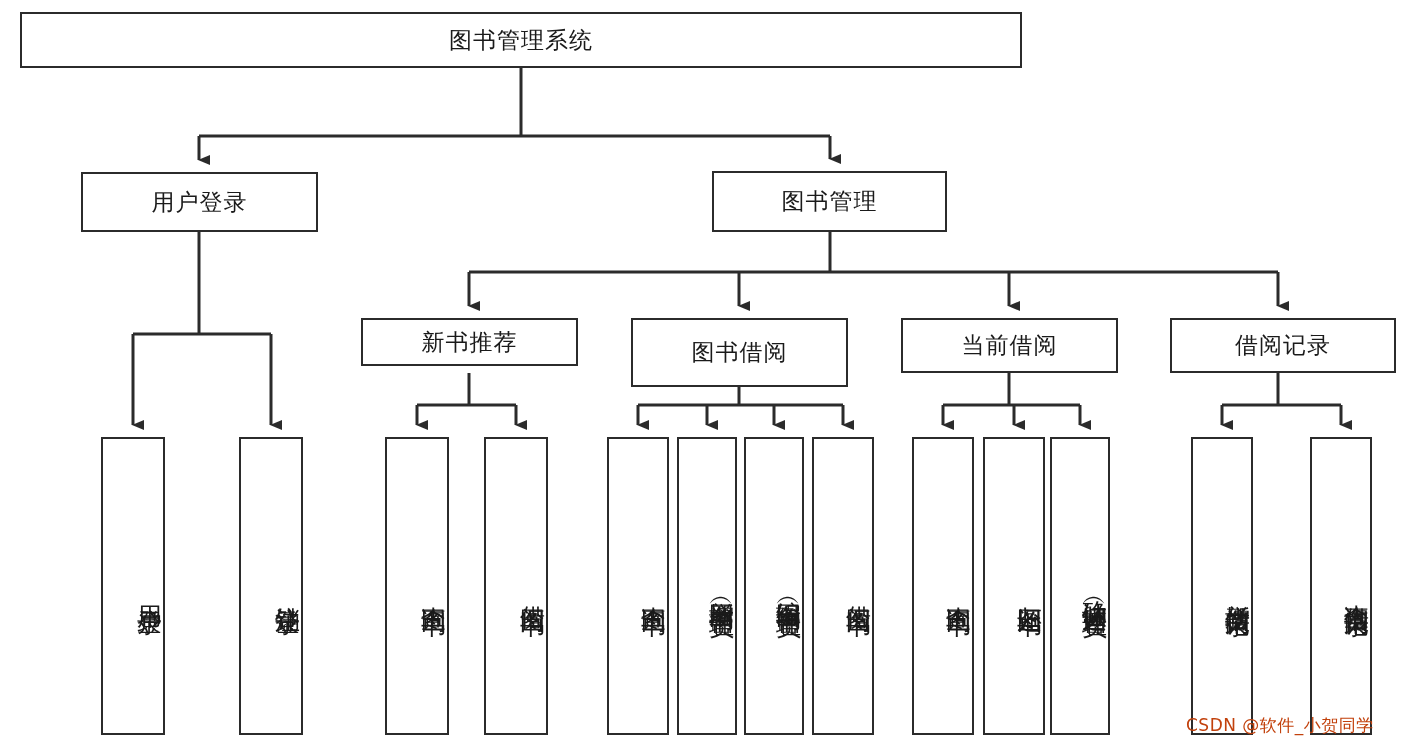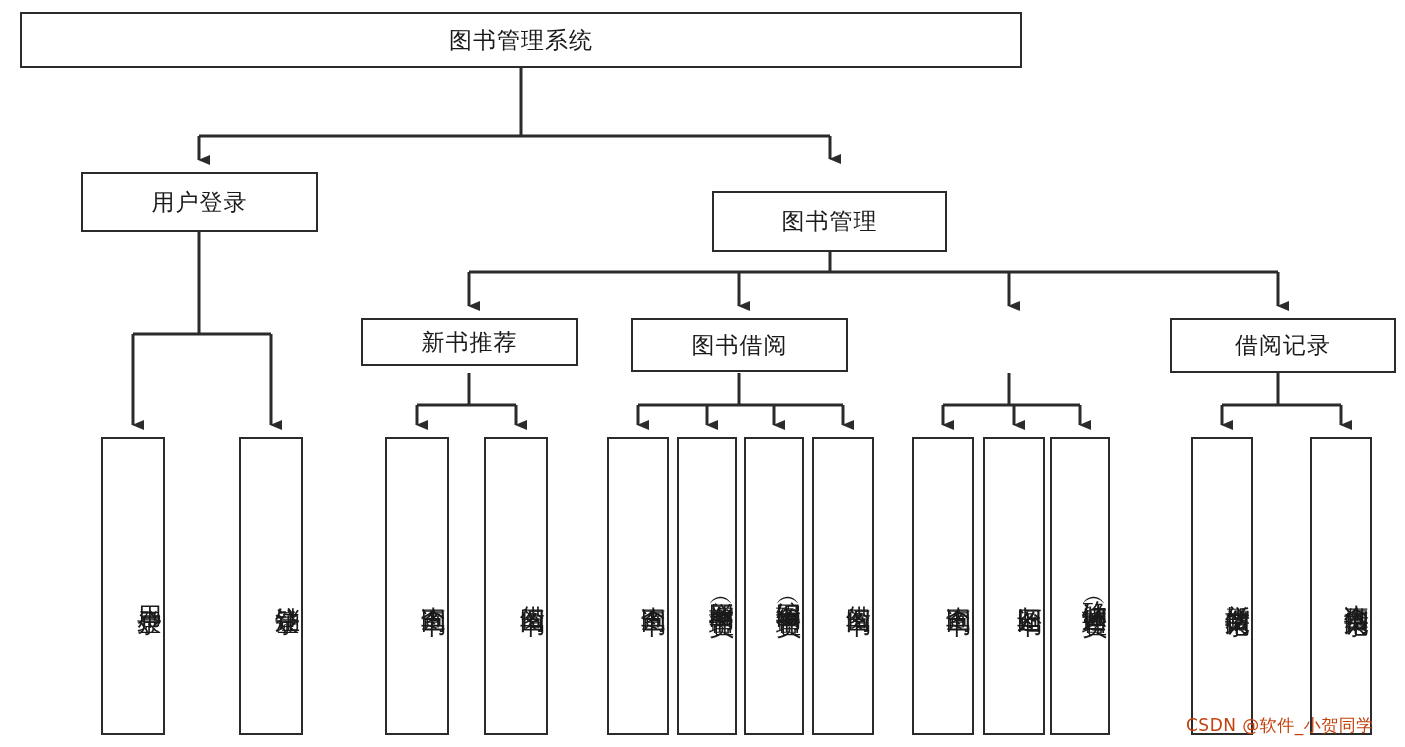--- a/index.html
+++ b/index.html
@@ -118,29 +118,32 @@
     </g>
   </svg>
 
   <div class="node horiz" style="left:20px; top:12px; width:1002px; height:56px;">
     <span>图书管理系统</span>
   </div>
 
   <div class="node horiz" style="left:81px; top:172px; width:237px; height:60px;">
     <span>用户登录</span>
   </div>
-  <div class="node horiz" style="left:712px; top:171px; width:235px; height:61px;margin-top:20px;">
+  <div class="node horiz" style="left:712px; top:171px; width:235px; height:61px;">
     <span>图书管理</span>
   </div>
 
   <div class="node horiz" style="left:361px; top:318px; width:217px; height:48px;">
     <span>新书推荐</span>
   </div>
-  <div class="node horiz" style="left:631px; top:318px; width:217px; height:54px;">
+  <div class="node horiz" style="left:631px; top:318px; width:217px; height:69px;">
     <span>图书借阅</span>
+  </div>
+  <div class="node horiz" style="left:901px; top:318px; width:217px; height:55px;">
+    <span>当前借阅</span>
   </div>
   <div class="node horiz" style="left:1170px; top:318px; width:226px; height:55px;">
     <span>借阅记录</span>
   </div>
 
   <div class="node vert" style="left:101px; top:437px; width:64px; height:298px;">
     <span class="vtext">用户登录</span>
   </div>
   <div class="node vert" style="left:239px; top:437px; width:64px; height:298px;">
     <span class="vtext">注销登录</span>

